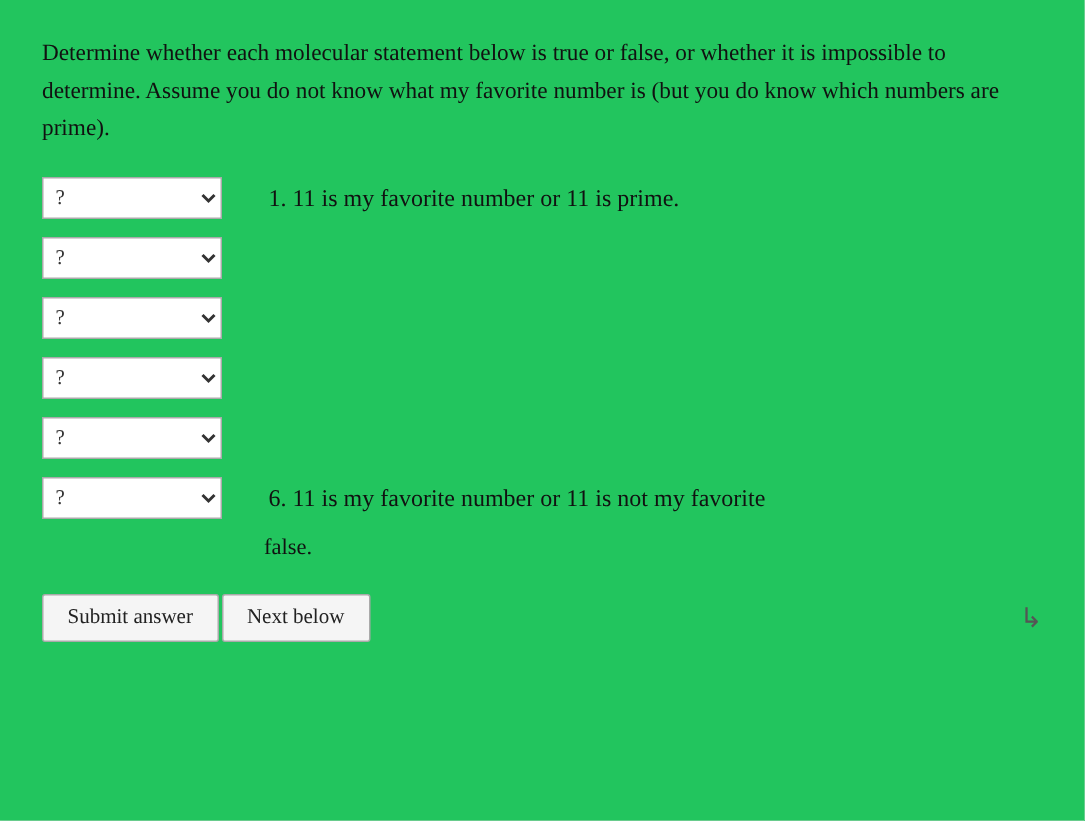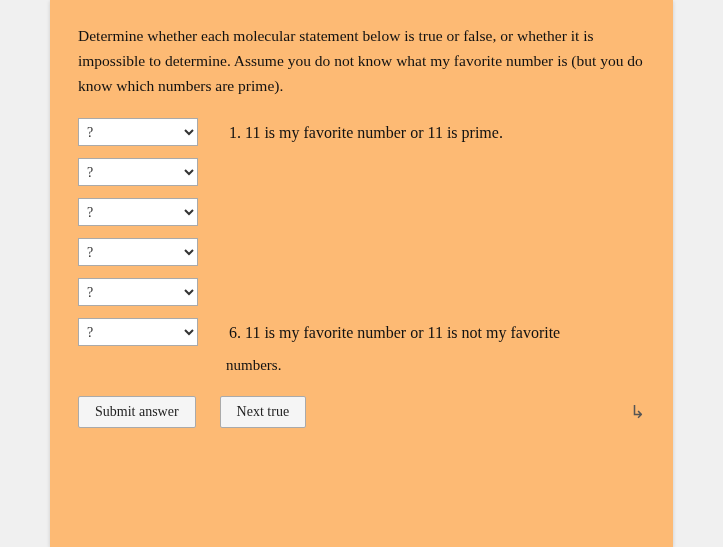--- a/index.html
+++ b/index.html
@@ -11,22 +11,22 @@
     body {
       background: #f0f0f0;
       font-family: Georgia, 'Times New Roman', serif;
       display: flex;
       justify-content: center;
       align-items: center;
       min-height: 100vh;
     }
 
     .card {
-      background: #fdba74;
-      width: 623px;
+      background: #22c55e;
+      width: 723px;
       min-height: 547px;
       padding: 24px 28px 24px 28px;
       box-shadow: 0 1px 4px rgba(0,0,0,0.15);
     }
 
     .instructions {
       font-size: 15.5px;
       line-height: 1.6;
       color: #111;
       margin-bottom: 20px;
@@ -83,21 +83,21 @@
       color: #111;
       line-height: 1.55;
       margin-top: -4px;
       margin-bottom: 4px;
     }
 
     .footer {
       display: flex;
       align-items: center;
       margin-top: 18px;
-      gap: 24px;
+      gap: 2px;
     }
 
     .btn {
       padding: 7px 16px;
       font-size: 14px;
       font-family: Georgia, serif;
       border: 1px solid #aaa;
       background: #f5f5f5;
       cursor: pointer;
       border-radius: 2px;
@@ -142,21 +142,21 @@
         <div class="dropdown-wrapper">
           <select class="dropdown-select"><option value="?">?</option><option value="True">True</option><option value="False">False</option><option value="Impossible to determine">Impossible to determine</option></select>
         </div>
       </li>
       <li class="question-row question-row-multi">
         <div class="dropdown-wrapper">
           <select class="dropdown-select"><option value="?">?</option><option value="True">True</option><option value="False">False</option><option value="Impossible to determine">Impossible to determine</option></select>
         </div>
         <span class="question-text"><span>6.</span> 11 is my favorite number or 11 is not my favorite</span>
       </li>
-      <div class="number-continuation">numbers.</div>
+      <div class="number-continuation">false.</div>
     </ul>
 
   <div class="footer">
     <button class="btn">Submit answer</button>
-    <button class="btn">Next true</button>
+    <button class="btn">Next below</button>
     <span class="cursor-icon">↳</span>
   </div>
 </div>
 
 </body></html>

